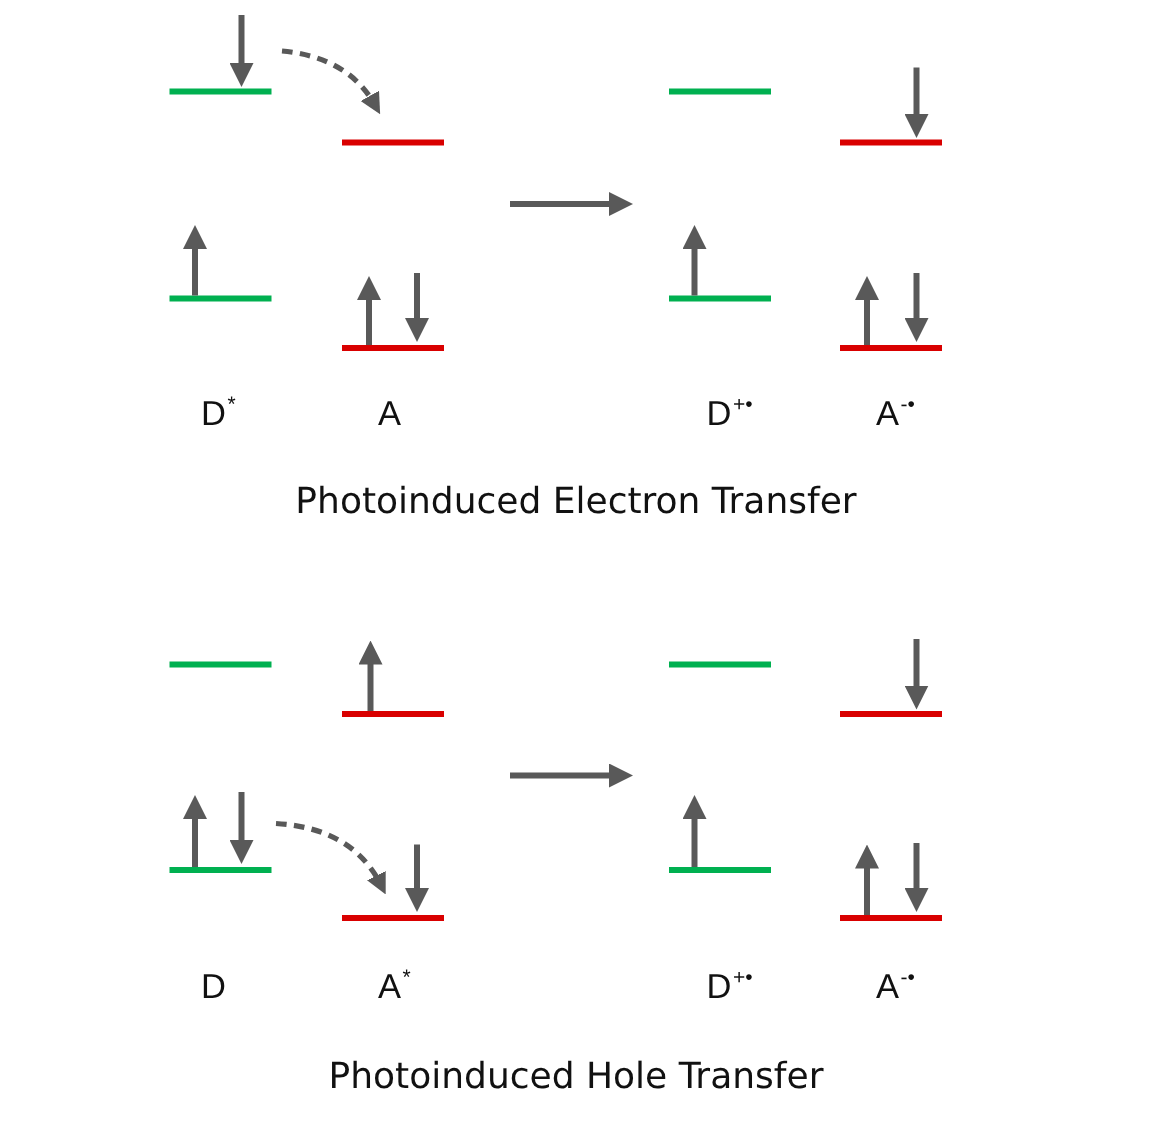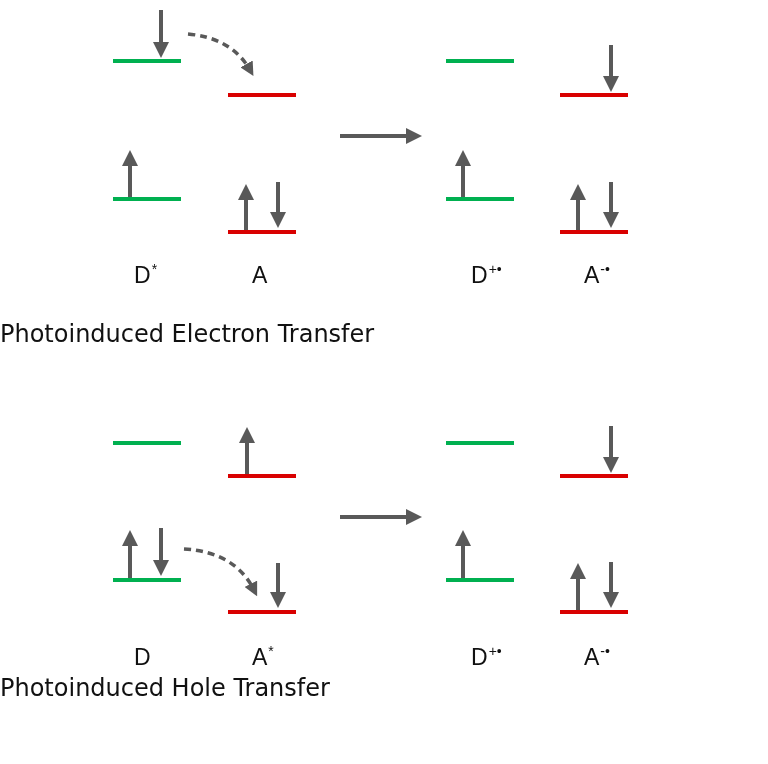--- a/index.html
+++ b/index.html
@@ -2,21 +2,21 @@
 <html><head>
   <meta charset="utf-8">
   <style>
     html, body { margin: 0; padding: 0; background: #ffffff; }
     body { width: 768px; height: 764px; position: relative; overflow: hidden;
            font-family: "DejaVu Sans", "Liberation Sans", sans-serif; color: #111; }
     svg.diagram { position: absolute; left: 0; top: 0; }
     .label { position: absolute; font-size: 23px; line-height: 1; white-space: nowrap;
              font-family: "Liberation Sans", "DejaVu Sans", sans-serif; }
     .label sup { font-size: 14px; vertical-align: 9px; margin-left: 1px; }
-    .title { position: absolute; left: 0; width: 768px; text-align: left; font-size: 24px;
+    .title { position: absolute; left: 0; width: 768px; text-align: center; font-size: 24px;
              font-family: "DejaVu Sans", "Liberation Sans", sans-serif; }
   </style>
 </head>
 <body>
 
 <svg class="diagram" width="768" height="764" viewBox="0 0 768 764">
   <defs>
     <marker id="ah" markerWidth="4" markerHeight="4" refX="2" refY="2" orient="auto" markerUnits="strokeWidth">
       <path d="M0,0 L4,2 L0,4 Z" fill="#595959"></path>
     </marker>
@@ -96,13 +96,13 @@
 <div class="label" style="left:134px; top:262px;"><span>D</span><sup>*</sup></div>
 <div class="label" style="left:252px; top:262px;"><span>A</span><sup></sup></div>
 <div class="label" style="left:471px; top:262px;"><span>D</span><sup>+•</sup></div>
 <div class="label" style="left:584px; top:262px;"><span>A</span><sup>-•</sup></div>
 <div class="title" style="top:320px;">Photoinduced Electron Transfer</div>
 
 <div class="label" style="left:134px; top:644px;"><span>D</span><sup></sup></div>
 <div class="label" style="left:252px; top:644px;"><span>A</span><sup>*</sup></div>
 <div class="label" style="left:471px; top:644px;"><span>D</span><sup>+•</sup></div>
 <div class="label" style="left:584px; top:644px;"><span>A</span><sup>-•</sup></div>
-<div class="title" style="top:674px;">Photoinduced Hole Transfer</div>
+<div class="title" style="top:703px;">Photoinduced Hole Transfer</div>
 
 </body></html>

